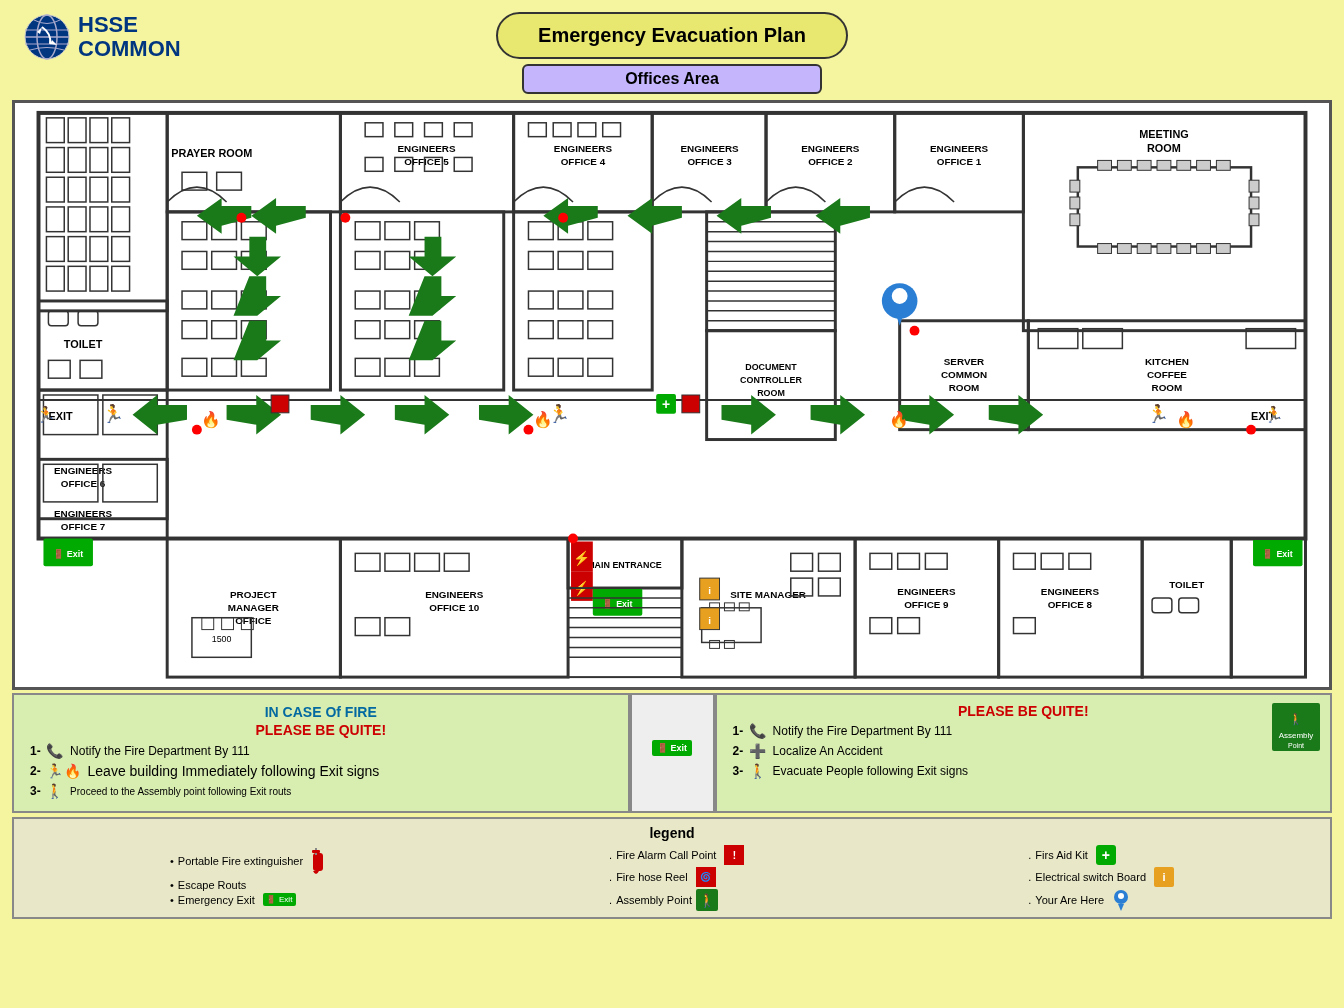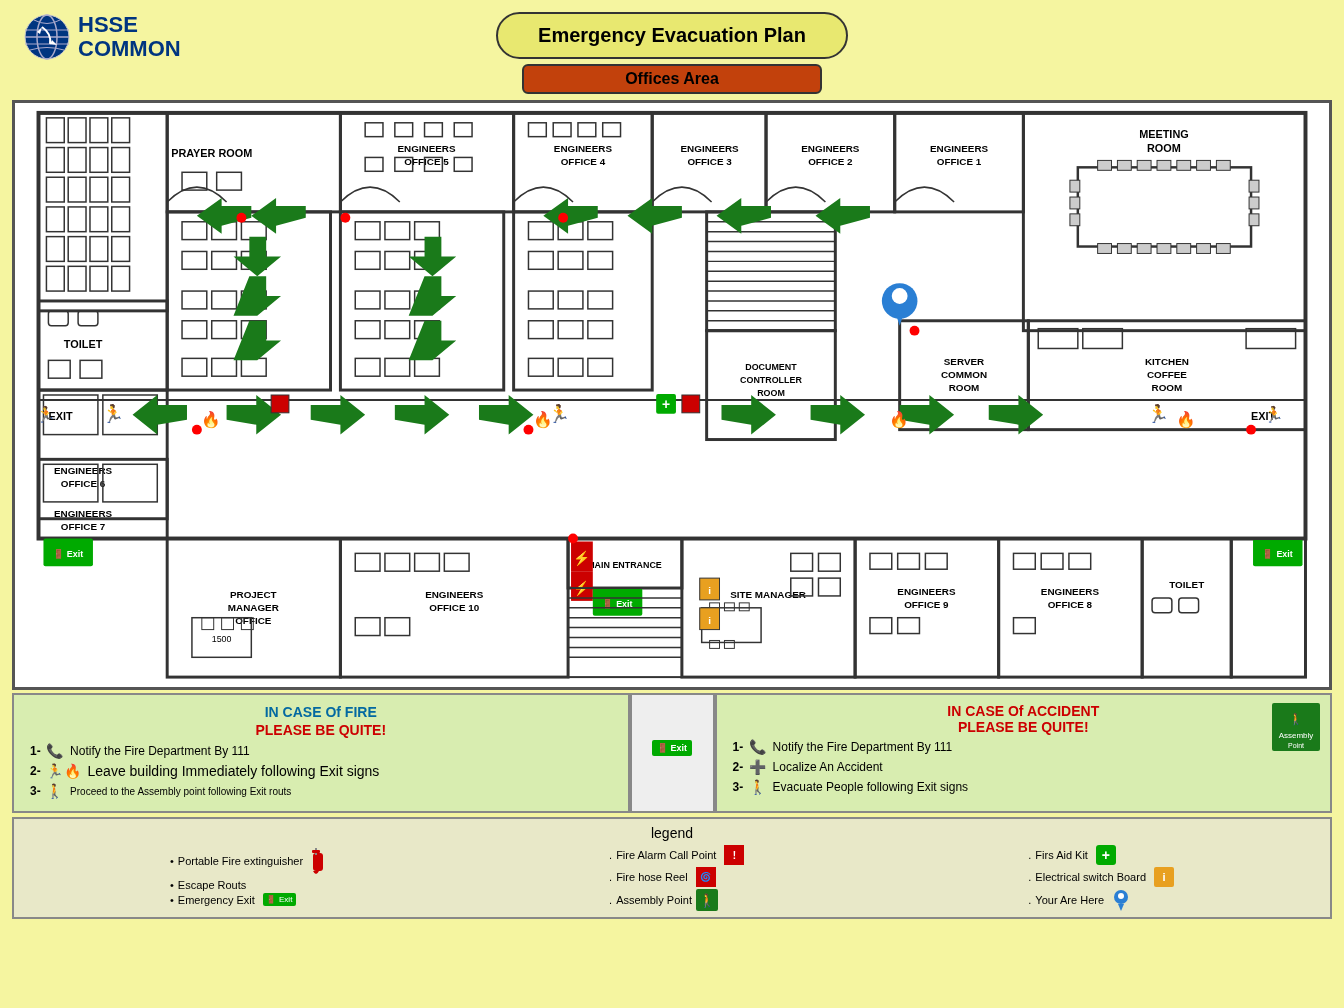--- a/index.html
+++ b/index.html
@@ -47,21 +47,21 @@
       background: #e8e870;
       border: 2px solid #333;
       border-radius: 40px;
       padding: 10px 40px;
       font-size: 20px;
       font-weight: bold;
       text-align: center;
     }
 
     .subtitle-box {
-      background: #c2410c;
+      background: #c4b5fd;
       border: 2px solid #333;
       border-radius: 6px;
       padding: 4px 30px;
       font-size: 16px;
       font-weight: bold;
       text-align: center;
       margin: 4px auto 6px auto;
       width: 300px;
     }
 
@@ -117,21 +117,21 @@
     .legend-box {
       background: #e8e8c8;
       border: 2px solid #888;
       padding: 6px 14px;
       margin-top: 4px;
       width: 100%;
     }
 
     .legend-title {
       text-align: center;
-      font-weight: normal;
+      font-weight: bold;
       font-size: 14px;
       margin-bottom: 4px;
     }
 
     .legend-items {
       display: flex;
       justify-content: space-around;
       align-items: flex-start;
     }
 
@@ -587,21 +587,20 @@
           <span style="font-size:10px;text-align:center;">Proceed to the Assembly point  following Exit routs</span>
         </div>
       </div>
 
       <div style="width:85px;background:#eee;border:2px solid #888;display:flex;align-items:flex-start;justify-content:center;padding-top:5px;">
         <div style="background:#00aa00;color:white;font-size:9px;font-weight:bold;padding:3px 5px;border-radius:2px;text-align:center;margin-top:40px;">🚪 Exit</div>
       </div>
 
       <div class="accident-instructions" style="flex:1;background:#d8edb0;border:2px solid #888;padding:8px 16px;position:relative;">
         <div>
-          <div style="color:#cc0000;font-weight:bold;font-size:14px;text-align:center;">IN CASE Of ACCIDENT</div>
           <div style="color:#cc0000;font-weight:bold;font-size:14px;text-align:center;">PLEASE BE QUITE!</div>
         </div>
         <div class="instruction-item">
           <span class="instruction-num">1-</span>
           <span style="color:red;font-size:14px;">📞</span>
           <span style="font-size:12px;">Notify the Fire Department By 111</span>
         </div>
         <div class="instruction-item">
           <span class="instruction-num">2-</span>
           <span style="font-size:14px;color:green;">➕</span>

